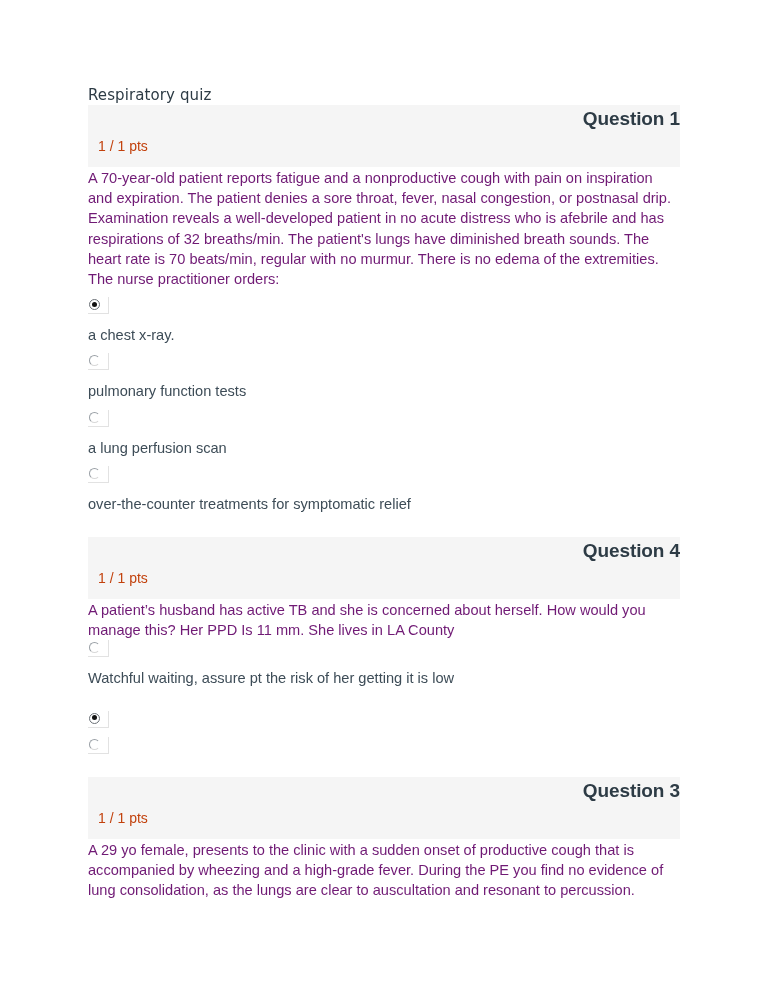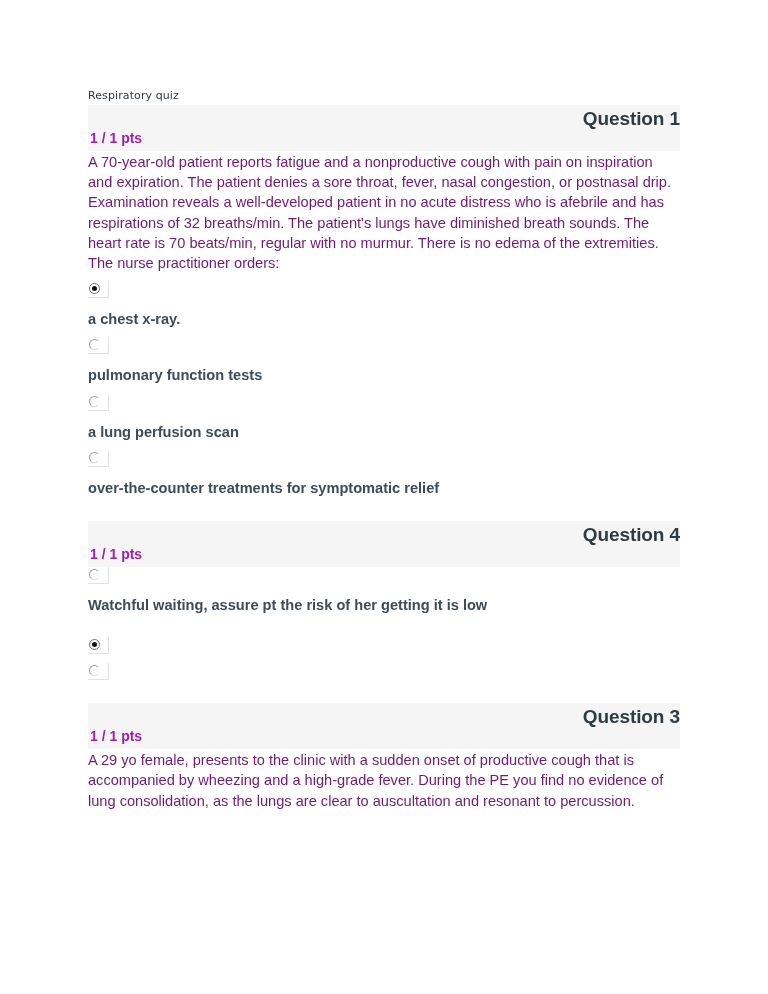--- a/index.html
+++ b/index.html
@@ -27,21 +27,21 @@
   .quiz-wrap {
     position: absolute;
     left: 88px;
     top: 88px;
     width: 592px;
   }
 
   
   .quiz-title {
     font-family: "DejaVu Sans", "Liberation Sans", sans-serif;
-    font-size: 11px;
+    font-size: 15px;
     line-height: 15px;
     font-weight: 400;
     color: #2d3b45;
     letter-spacing: 0.1px;
     margin: 0 0 2px 0;
   }
 
   
   .question {
     margin: 0;
@@ -59,37 +59,36 @@
     line-height: 23px;
     font-weight: bold;
     color: #2d3b45;
     margin: 0;
     letter-spacing: -0.1px;
     text-align: right;
   }
   .q-pts {
     font-size: 14px;
     line-height: 17px;
-    font-weight: bold;
-    color: #a21caf;
-    margin: 0;
+    font-weight: normal;
+    color: #c2410c;
+    margin: 8px;
   }
 
   .q-text {
     font-size: 14.6px;
     line-height: 20.2px;
     color: #701a75;
     margin: 0;
     padding-top: 1px;
   }
 
   
   .answers {
     margin-top: 0;
-    font-weight: bold;
   }
   .answer {
     padding-top: 8px;
   }
   .answer.tight {
     padding-top: 0px;
   }
 
   
   .radio-box {
@@ -181,20 +180,21 @@
           <p class="answer-text">over-the-counter treatments for symptomatic relief</p>
         </div>
       </div>
     </section>
 
     <section class="question">
       <div class="q-header">
         <div class="q-name">Question 4</div>
         <div class="q-pts">1 / 1 pts</div>
       </div>
+      <p class="q-text">A patient’s husband has active TB and she is concerned about herself. How would you manage this? Her PPD Is 11 mm. She lives in LA County</p>
 
       <div class="answers">
         <div class="answer tight">
           <span class="radio-box">
             <span class="radio-dot"></span>
           </span>
           <p class="answer-text">Watchful waiting, assure pt the risk of her getting it is low</p>
         </div>
         <div class="answer" style="padding-top:22px;">
           <span class="radio-box checked">

